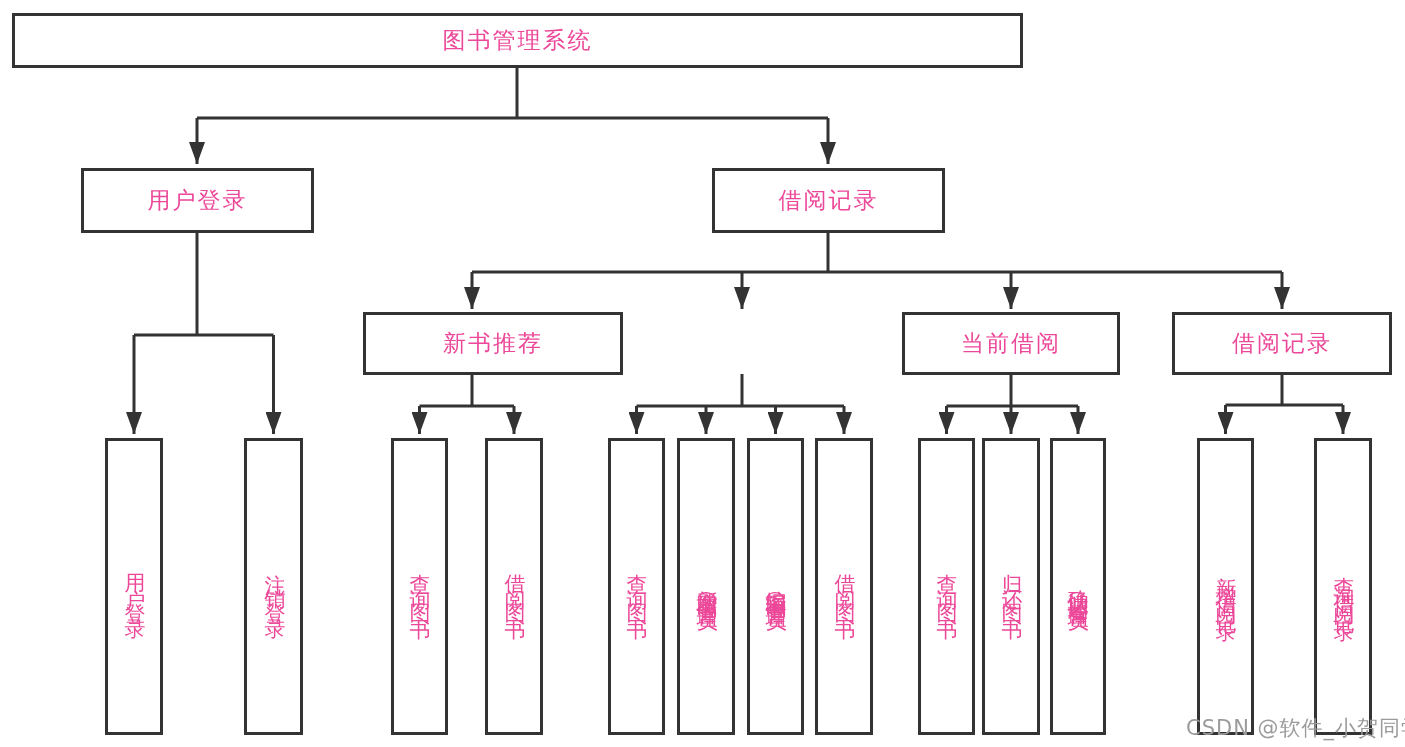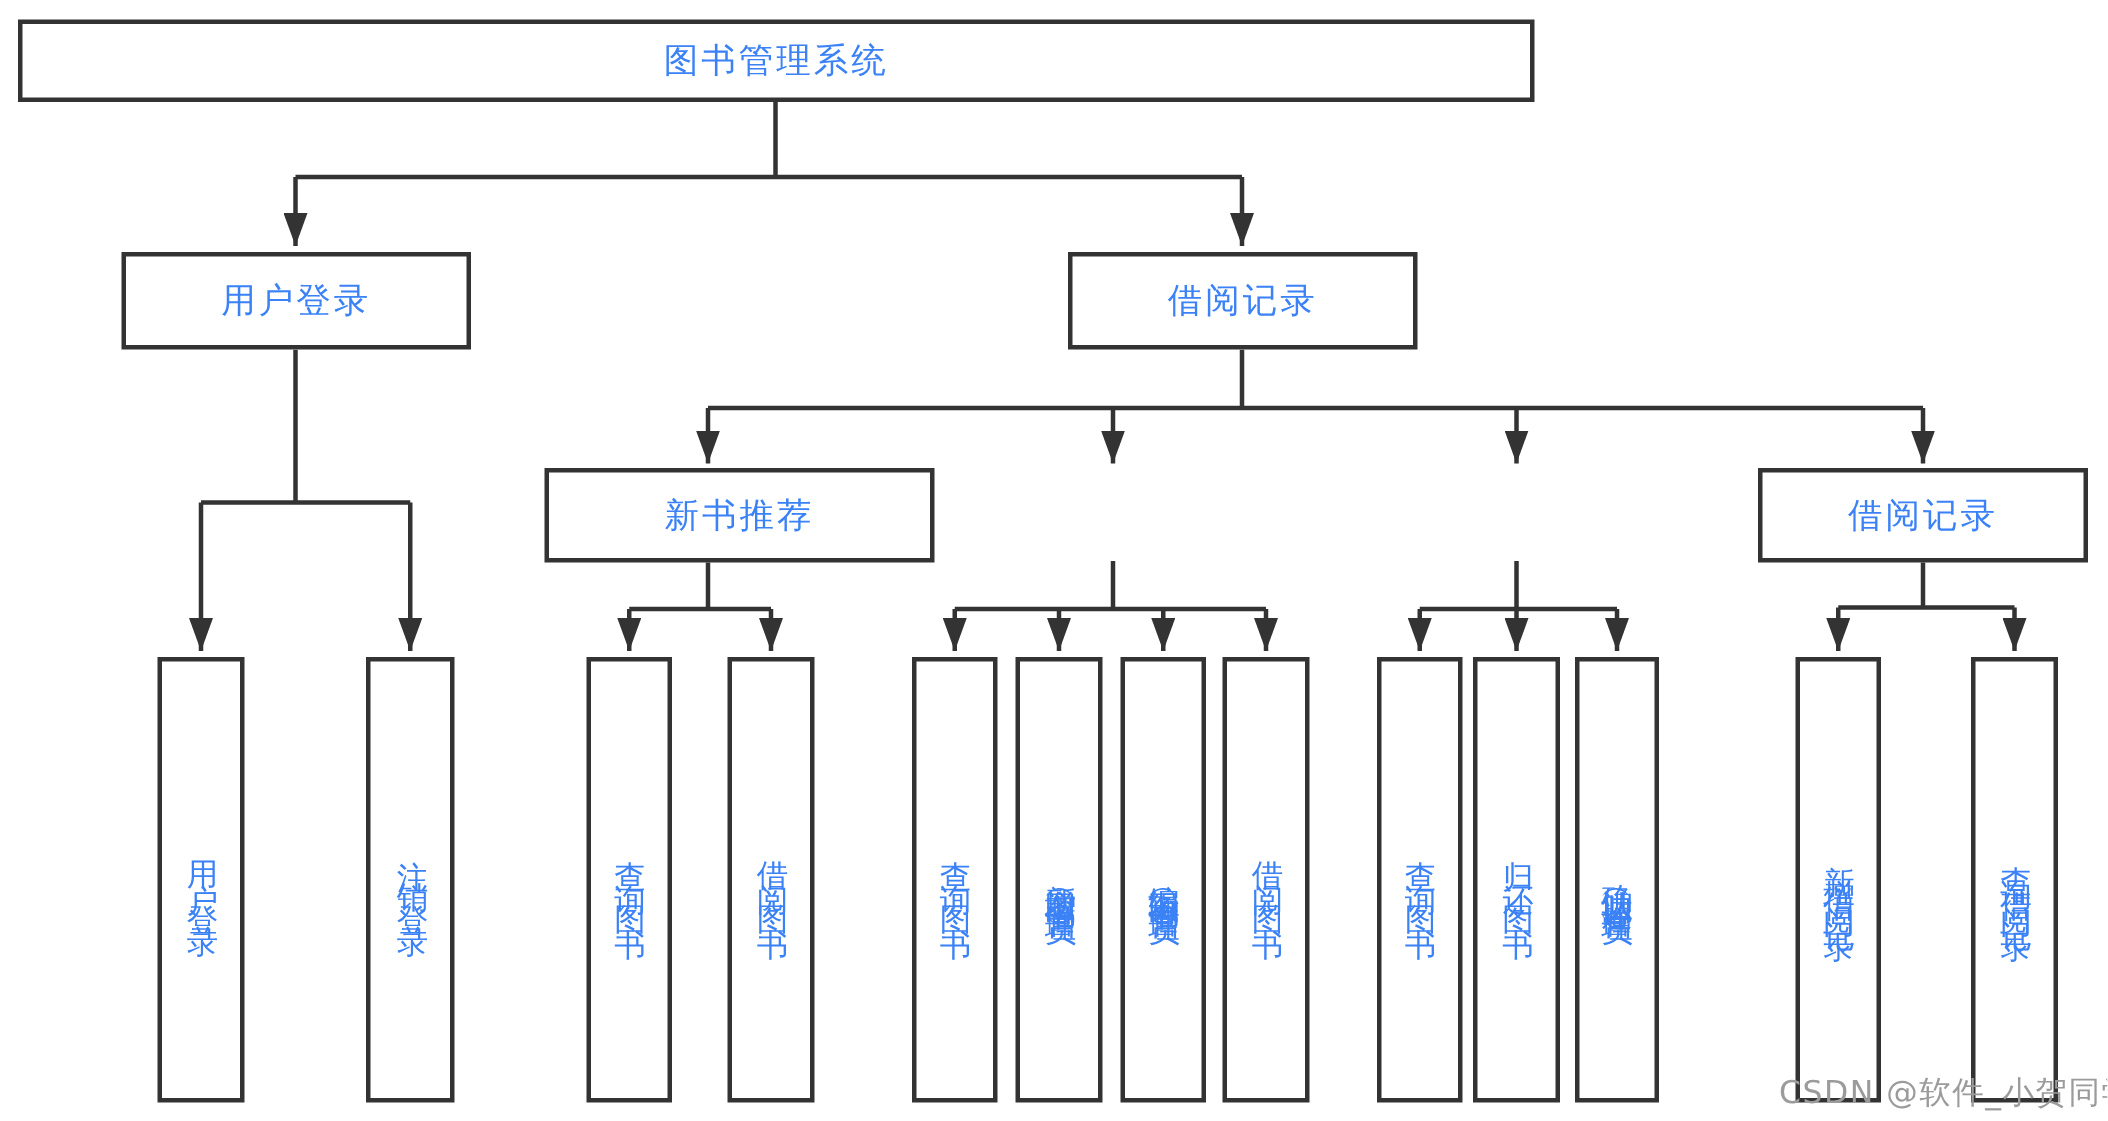--- a/index.html
+++ b/index.html
@@ -23,21 +23,21 @@
     top: 0;
     width: 1405px;
     height: 747px;
     z-index: 1;
   }
   .box {
     position: absolute;
     box-sizing: border-box;
     border: 3px solid #333333;
     background: #ffffff;
-    color: #3b82f6;
+    color: #ec4899;
     z-index: 2;
     font-family: Liberation Serif, serif;
   }
   .h {
     display: flex;
     align-items: center;
     justify-content: center;
     font-size: 23px;
     letter-spacing: 2px;
     white-space: nowrap;
@@ -112,20 +112,21 @@
       <path d="M1343,405 V434" marker-end="url(#arw)"></path>
     </g>
   </svg>
 
   <div class="box h" style="left:12px; top:13px; width:1011px; height:55px;">图书管理系统</div>
 
   <div class="box h" style="left:81px; top:168px; width:233px; height:65px;">用户登录</div>
   <div class="box h" style="left:712px; top:168px; width:233px; height:65px;">借阅记录</div>
 
   <div class="box h" style="left:363px; top:312px; width:260px; height:63px;">新书推荐</div>
+  <div class="box h" style="left:902px; top:312px; width:218px; height:63px;">当前借阅</div>
   <div class="box h" style="left:1172px; top:312px; width:220px; height:63px;">借阅记录</div>
 
   <div class="box v sp-wide" style="left:105px; top:438px; width:58px; height:297px;">用户登录</div>
   <div class="box v sp-wide" style="left:244px; top:438px; width:59px; height:297px;">注销登录</div>
 
   <div class="box v sp-wide" style="left:391px; top:438px; width:57px; height:297px;">查询图书</div>
   <div class="box v sp-wide" style="left:485px; top:438px; width:58px; height:297px;">借阅图书</div>
 
   <div class="box v sp-wide" style="left:608px; top:438px; width:57px; height:297px;">查询图书</div>
   <div class="box v sp-tight" style="left:677px; top:438px; width:58px; height:297px;">新增图书（管理员）</div>

